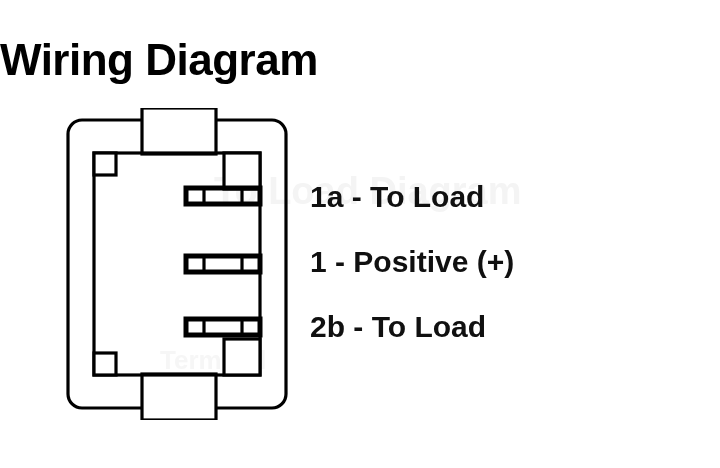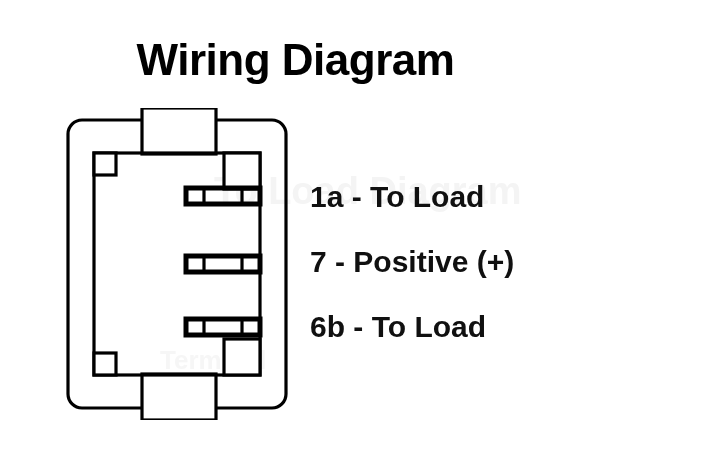--- a/index.html
+++ b/index.html
@@ -24,21 +24,21 @@
     height: 468px;
     background: #ffffff;
   }
 
   
   #title {
     position: absolute;
     left: 0;
     top: 34px;
     width: 591px;
-    text-align: center;
+    text-align: left;
     font-size: 44px;
     font-weight: bold;
     letter-spacing: -0.5px;
     line-height: 52px;
     white-space: pre;
   }
 
   
   #watermark {
     position: absolute;
@@ -143,17 +143,17 @@
           <line x1="146" y1="211" x2="146" y2="227" stroke-width="3.2"></line>
           <line x1="184" y1="211" x2="184" y2="227" stroke-width="3.2"></line>
         </g>
 
       </g>
     </svg>
   </div>
 
   <div id="labels">
     <div id="label-0" class="label-row">1a - To Load</div>
-    <div id="label-1" class="label-row">7 - Positive (+)</div>
-    <div id="label-2" class="label-row">6b - To Load</div>
+    <div id="label-1" class="label-row">1 - Positive (+)</div>
+    <div id="label-2" class="label-row">2b - To Load</div>
   </div>
 
 </div>
 
 </body></html>

